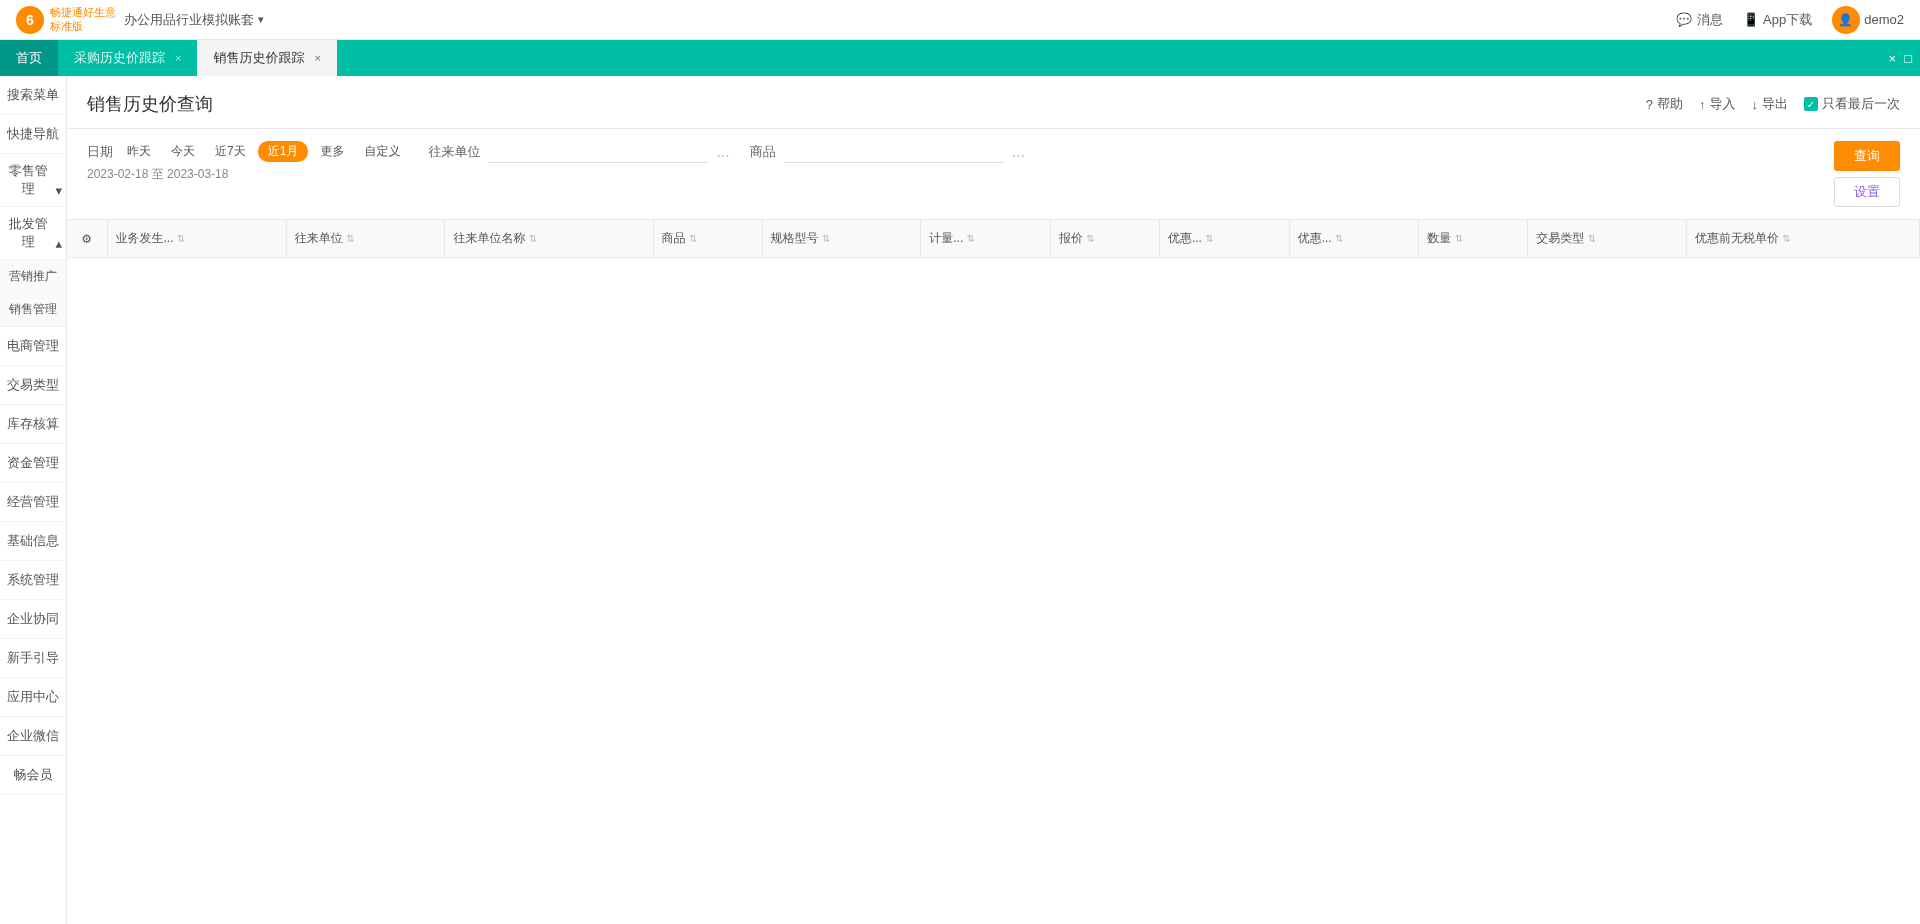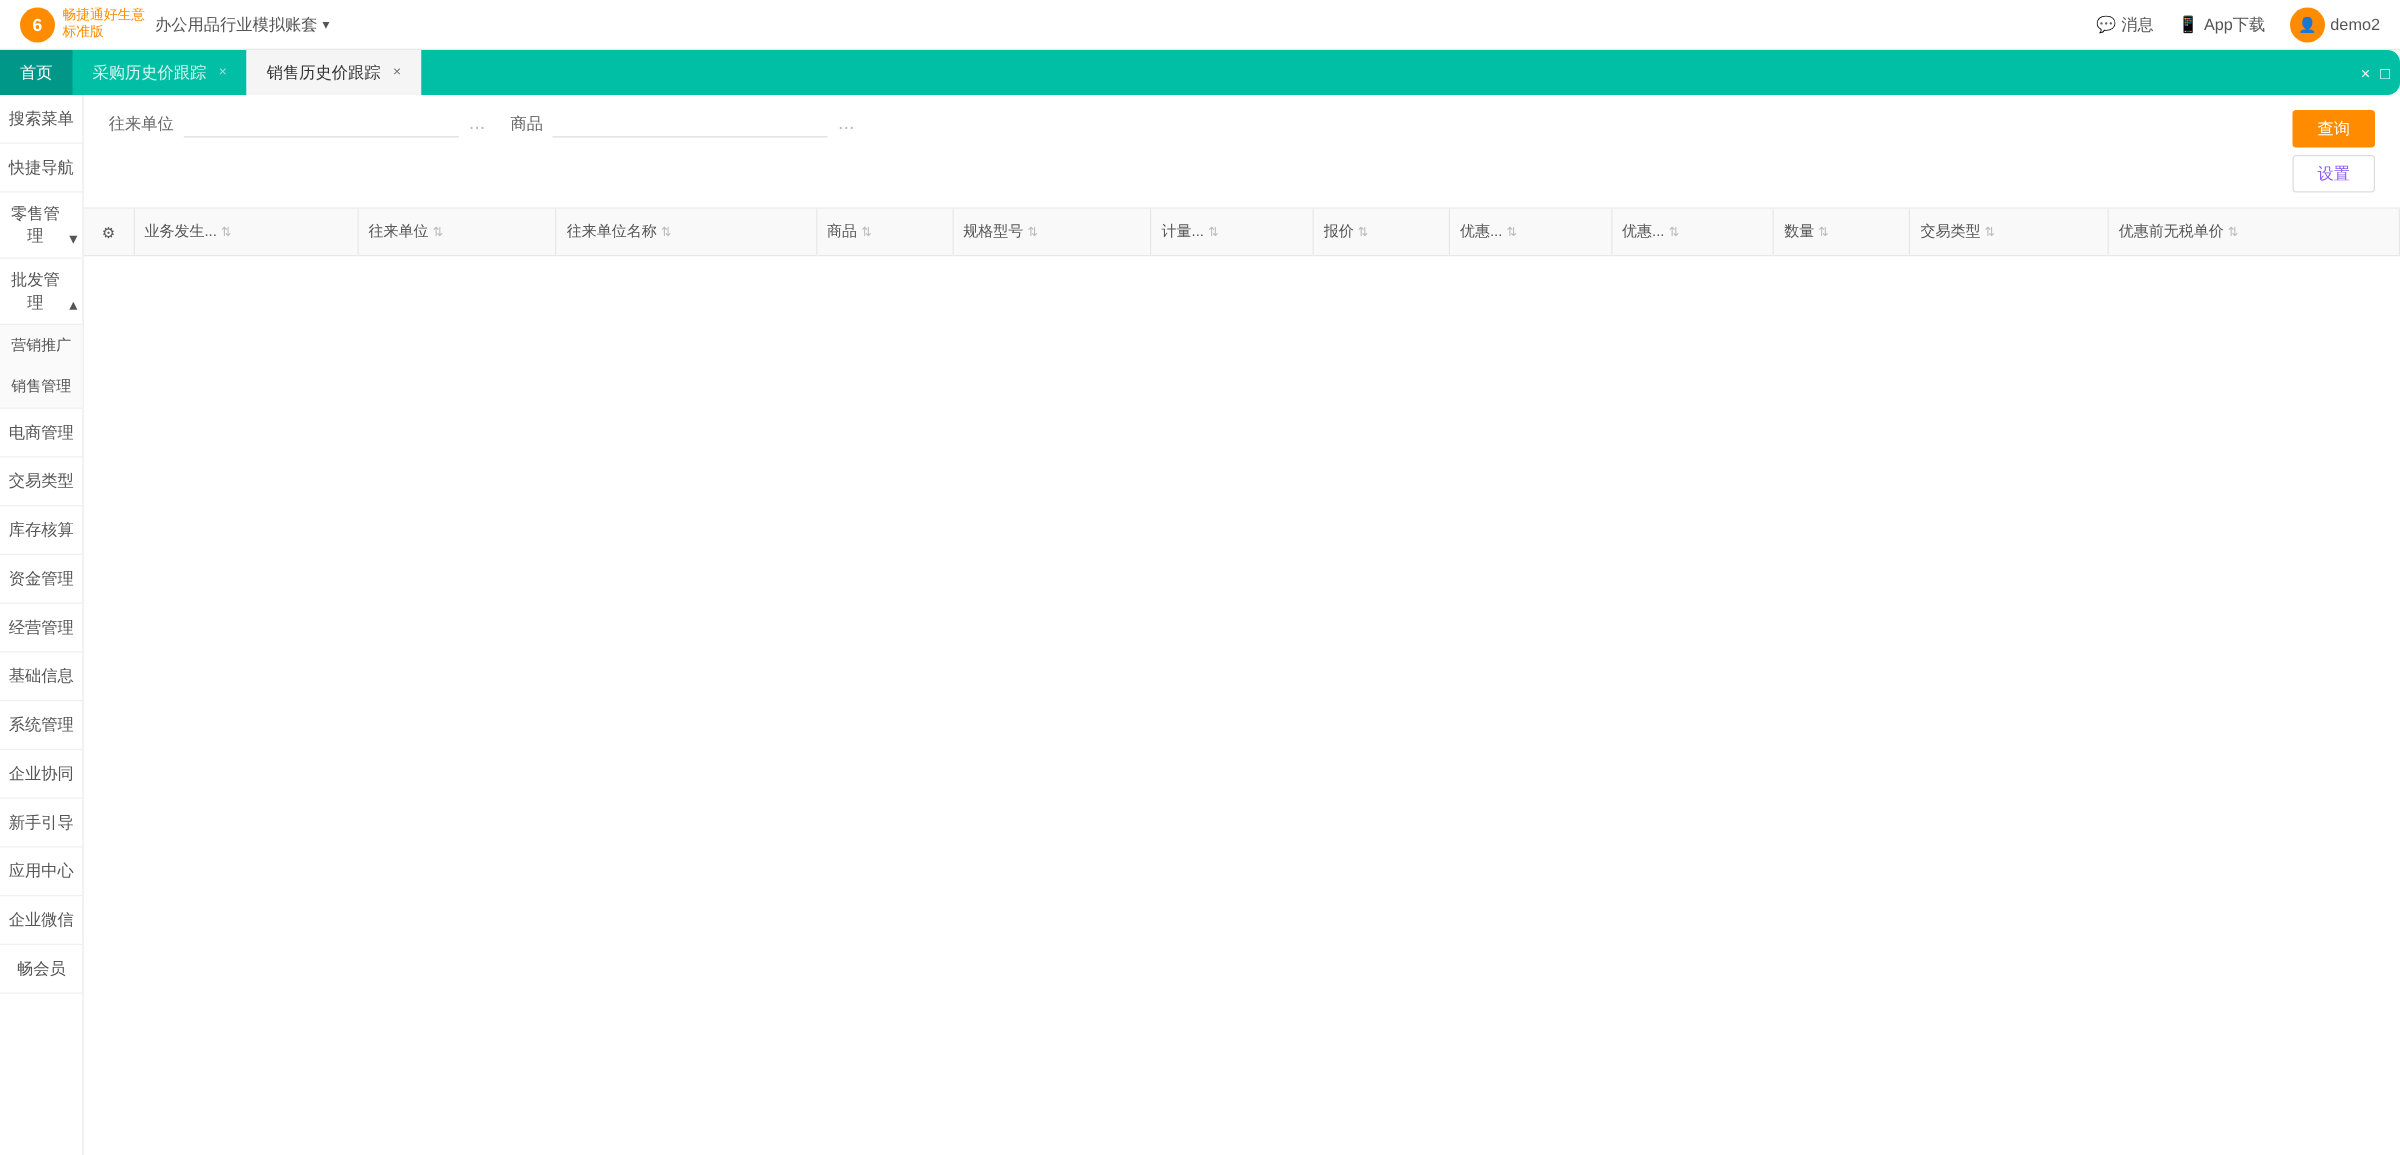--- a/index.html
+++ b/index.html
@@ -74,21 +74,20 @@
 
     
     .tab-bar {
       height: 36px;
       background: #00bfa5;
       display: flex;
       align-items: center;
       padding: 0 0;
       flex-shrink: 0;
       gap: 0;
-      border-radius: 10px;
     }
     .tab-item {
       height: 36px;
       display: flex;
       align-items: center;
       padding: 0 16px;
       cursor: pointer;
       color: rgba(255,255,255,0.85);
       font-size: 13px;
       gap: 6px;
@@ -442,24 +441,61 @@
     <div class="sidebar-item">
       <span>企业微信</span>
     </div>
     <div class="sidebar-item">
       <span>畅会员</span>
     </div>
   </div>
 
   <div class="content-area">
 
+    <div class="page-header">
+      <h1 class="page-title">销售历史价查询</h1>
+      <div class="page-actions">
+        <div class="action-btn">
+          <span>?</span>
+          <span>帮助</span>
+        </div>
+        <div class="action-btn">
+          <span>↑</span>
+          <span>导入</span>
+        </div>
+        <div class="action-btn">
+          <span>↓</span>
+          <span>导出</span>
+        </div>
+        <label class="checkbox-area">
+          <div class="check-box">✓</div>
+          <span>只看最后一次</span>
+        </label>
+      </div>
+    </div>
 
     <div style="background:#fff; padding:12px 20px; border-bottom:1px solid #e8e8e8;">
       <div style="display:flex; align-items:flex-start; gap:20px; flex-wrap:wrap;">
 
+        <div style="display:flex; flex-direction:column; gap:4px;">
+          <div style="display:flex; align-items:center; gap:6px;">
+            <span class="filter-label">日期</span>
+            <div class="date-options">
+              <button class="date-btn">昨天</button>
+              <button class="date-btn">今天</button>
+              <button class="date-btn">近7天</button>
+              <button class="date-btn active">近1月</button>
+              <button class="date-btn">更多</button>
+              <button class="date-btn">自定义</button>
+            </div>
+          </div>
+          <div>
+            <span class="date-range-text">2023-02-18 至 2023-03-18</span>
+          </div>
+        </div>
 
         <div class="filter-input-group">
           <span class="filter-label">往来单位</span>
           <input class="filter-input" type="text" style="width: 220px;">
           <span class="filter-dots">...</span>
         </div>
 
         <div class="filter-input-group">
           <span class="filter-label">商品</span>
           <input class="filter-input" type="text" style="width: 220px;">

